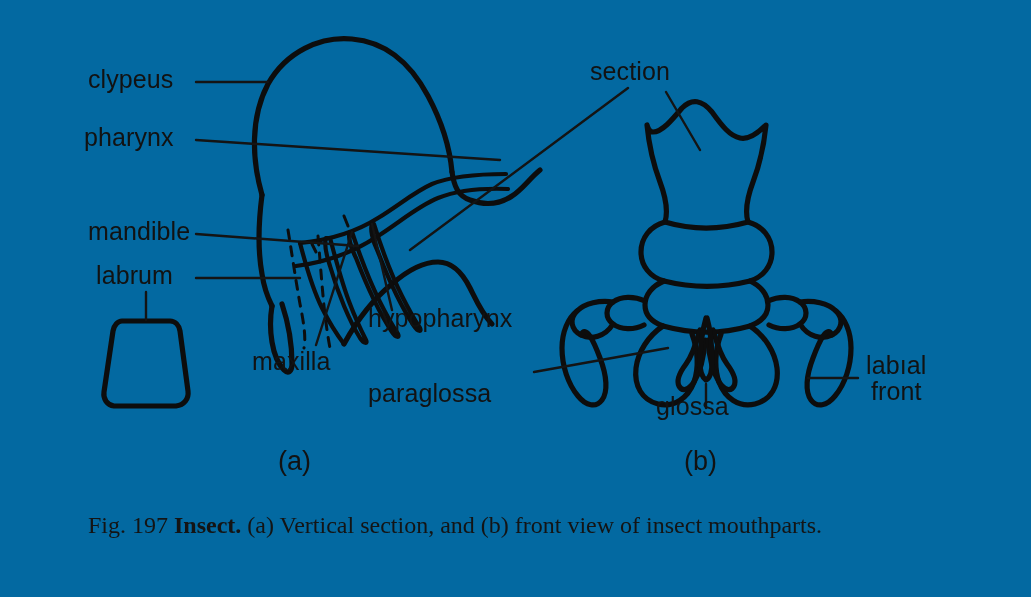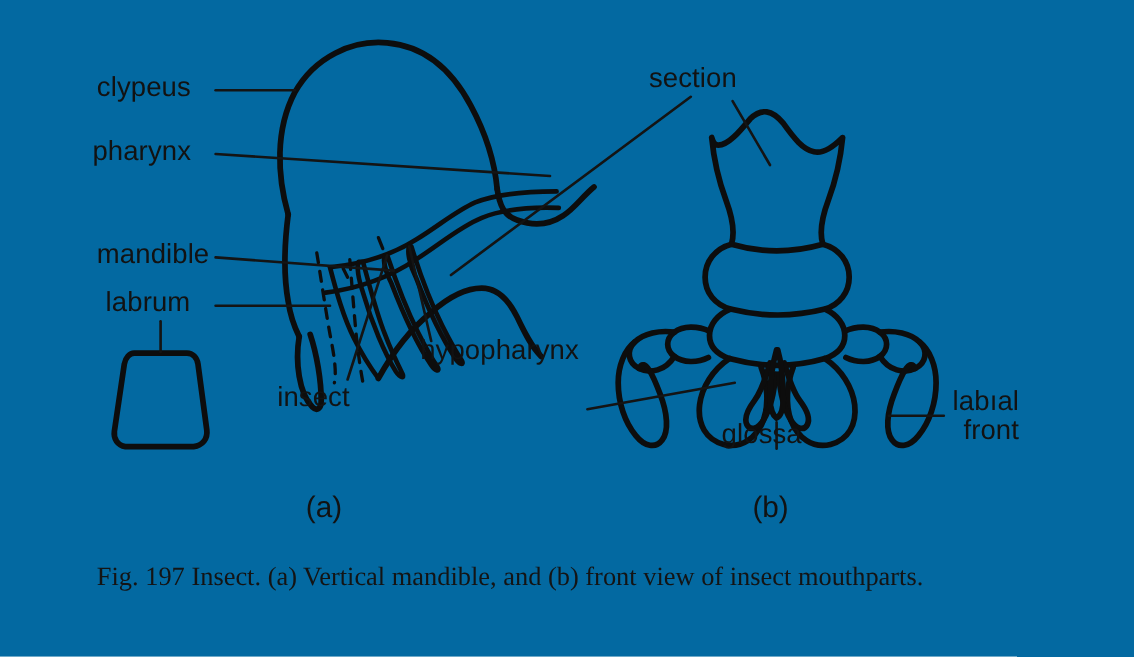--- a/index.html
+++ b/index.html
@@ -43,39 +43,39 @@
   }
   .lbl {
     position: absolute;
     color: #121212;
     font-family: "Liberation Sans", sans-serif;
     font-size: 25px;
     line-height: 1.04;
     white-space: pre;
     letter-spacing: 0.1px;
   }
-  .lbl-right { text-align: right; }
+  .lbl-right { text-align: center; }
   .panel-mark {
     position: absolute;
     color: #121212;
     font-family: "Liberation Sans", sans-serif;
     font-size: 27px;
     white-space: pre;
   }
   #caption {
     position: absolute;
     left: 88px;
     top: 512px;
     width: 880px;
     color: #141414;
     font-family: "Liberation Serif", serif;
     font-size: 24px;
     white-space: pre;
   }
-  #caption .cap-bold { font-weight: normal; }
+  #caption .cap-bold { font-weight: bold; }
   #caption span { white-space: pre; text-align: right; }
 </style>
 </head>
 <body>
 
 <div id="figure-root">
 
   <svg id="figure-svg" viewBox="0 0 1031 597">
 
     <g>
@@ -273,30 +273,31 @@
   </svg>
 
   <div class="lbl" style="left:88px; top:66px;">clypeus</div>
 
   <div class="lbl" style="left:84px; top:124px;">pharynx</div>
 
   <div class="lbl" style="left:68px; top:218px;margin-left:20px;">mandible</div>
 
   <div class="lbl" style="left:96px; top:262px;">labrum</div>
 
-  <div class="lbl" style="left:252px; top:348px;">insect</div>
-
-  <div class="lbl" style="left:382px; top:305px;">hypopharynx</div>
+  <div class="lbl" style="left:252px; top:348px;">maxilla</div>
+
+  <div class="lbl" style="left:368px; top:305px;">hypopharynx</div>
 
   <div class="lbl" style="left:590px; top:58px;">section</div>
 
-
-  <div class="lbl" style="left:656px; top:382px;">glossa</div>
+  <div class="lbl" style="left:368px; top:380px;">paraglossa</div>
+
+  <div class="lbl" style="left:656px; top:393px;">glossa</div>
 
   <div class="lbl lbl-right" style="left:866px; top:352px;"><span>labıal</span><br><span>front</span></div>
 
   <div class="panel-mark" style="left:278px; top:446px;">(a)</div>
 
   <div class="panel-mark" style="left:684px; top:446px;">(b)</div>
 
-  <div id="caption"><span>Fig. 197 </span><span class="cap-bold">Insect.</span><span> (a) Vertical mandible, and (b) front view of insect mouthparts.</span></div>
+  <div id="caption"><span>Fig. 197 </span><span class="cap-bold">Insect.</span><span> (a) Vertical section, and (b) front view of insect mouthparts.</span></div>
 
 </div>
 
 </body></html>

